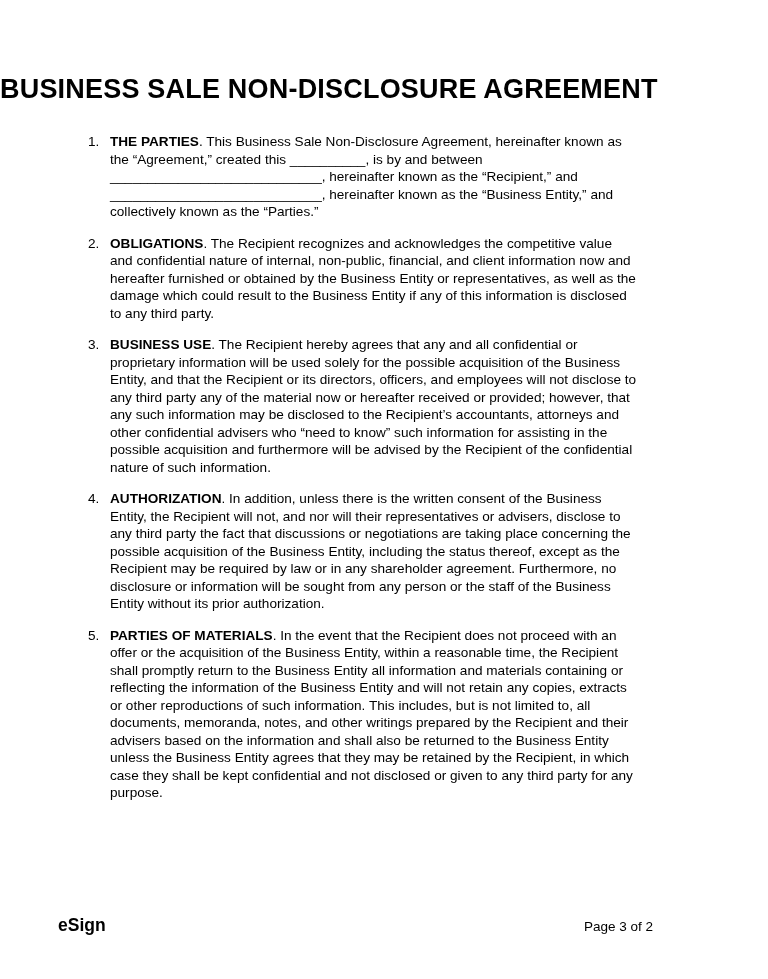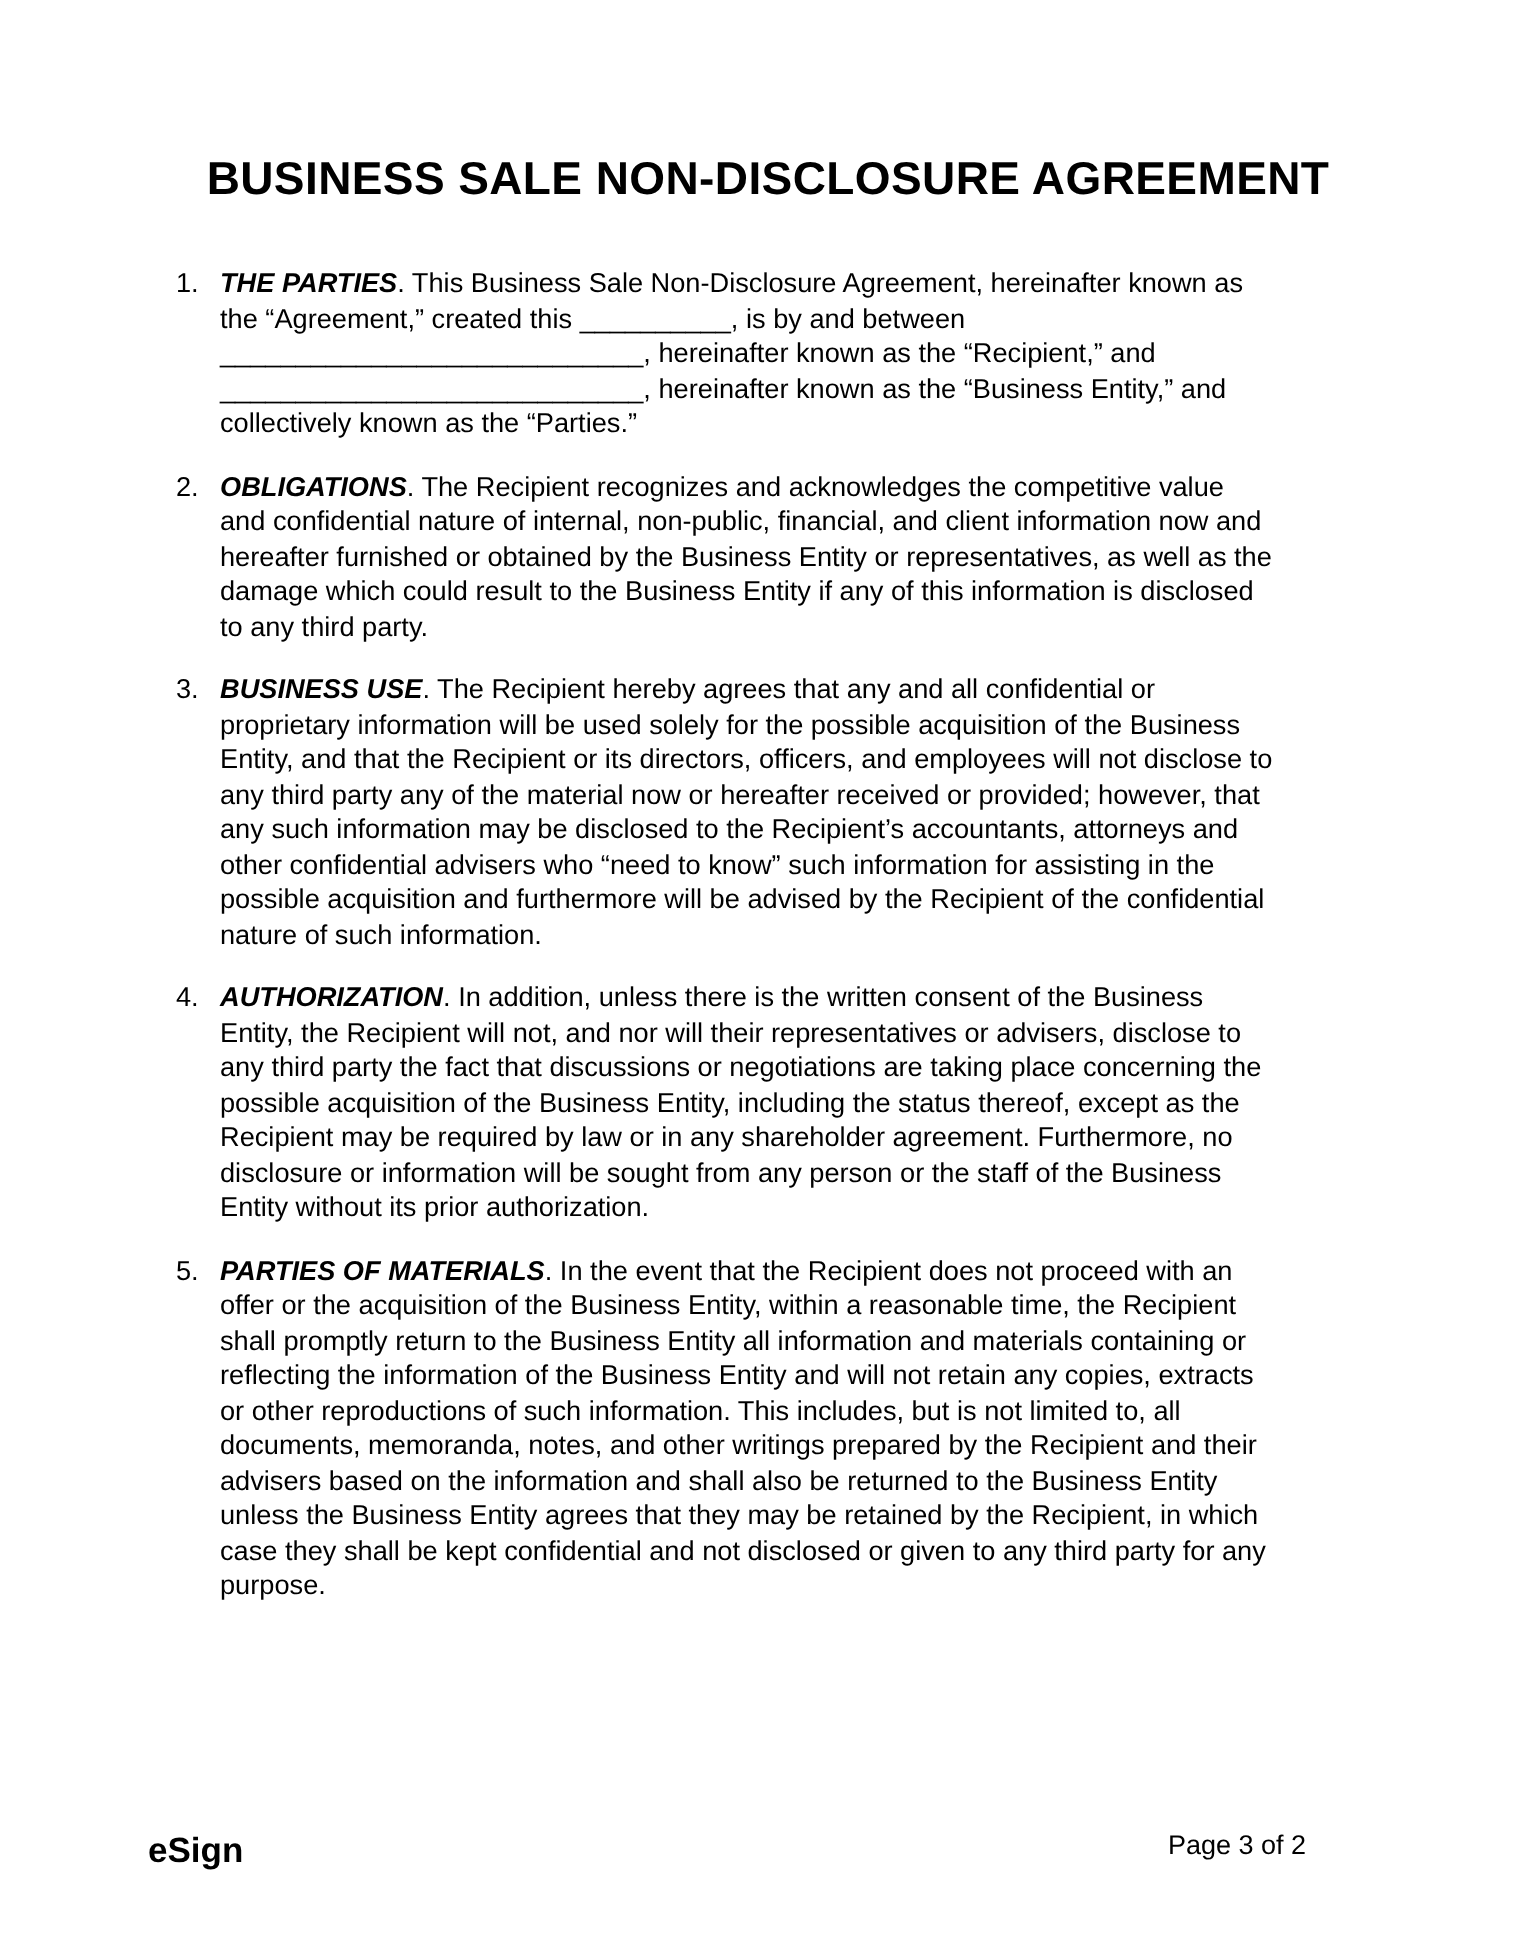--- a/index.html
+++ b/index.html
@@ -12,22 +12,22 @@
     position: relative;
     overflow: hidden;
   }
   .page {
     position: absolute; inset: 0;
     padding-top: 76px;
     background: #ffffff;
   }
   .title {
     margin: 0;
-    text-align: center;
-    font-size: 23px;
+    text-align: left;
+    font-size: 27px;
     line-height: 26px;
     font-weight: bold;
     letter-spacing: 0.2px;
   }
   .content {
     padding: 31px 58px 0 88px;
   }
   .item {
     display: flex;
     font-size: 13.6px;
@@ -35,34 +35,34 @@
     margin-bottom: 14px;
   }
   .num {
     flex: none;
     width: 22px;
   }
   .text {
     flex: 1;
     white-space: pre-line;
   }
-  .hd { font-weight: bold; font-style: italic; }
+  .hd { font-weight: bold; }
   .whereas {
     margin: 0 0 14px 22px;
     font-size: 13.6px;
     line-height: 21px;
     white-space: pre-line;
   }
   .footer {
     position: absolute;
     top: 914px; left: 0; right: 0;
-    padding: 0 115px 0 74px;
+    padding: 0 115px 0 58px;
     display: flex;
     justify-content: space-between;
-    align-items: flex-start;
+    align-items: flex-end;
   }
   .brand { font-weight: bold; font-size: 17.5px; line-height: 22px; }
   .pagenum { font-size: 13.5px; line-height: 18px; }
 </style>
 </head>
 <body>
 
 <div class="page">
 
   <h1 class="title">BUSINESS SALE NON-DISCLOSURE AGREEMENT</h1>

